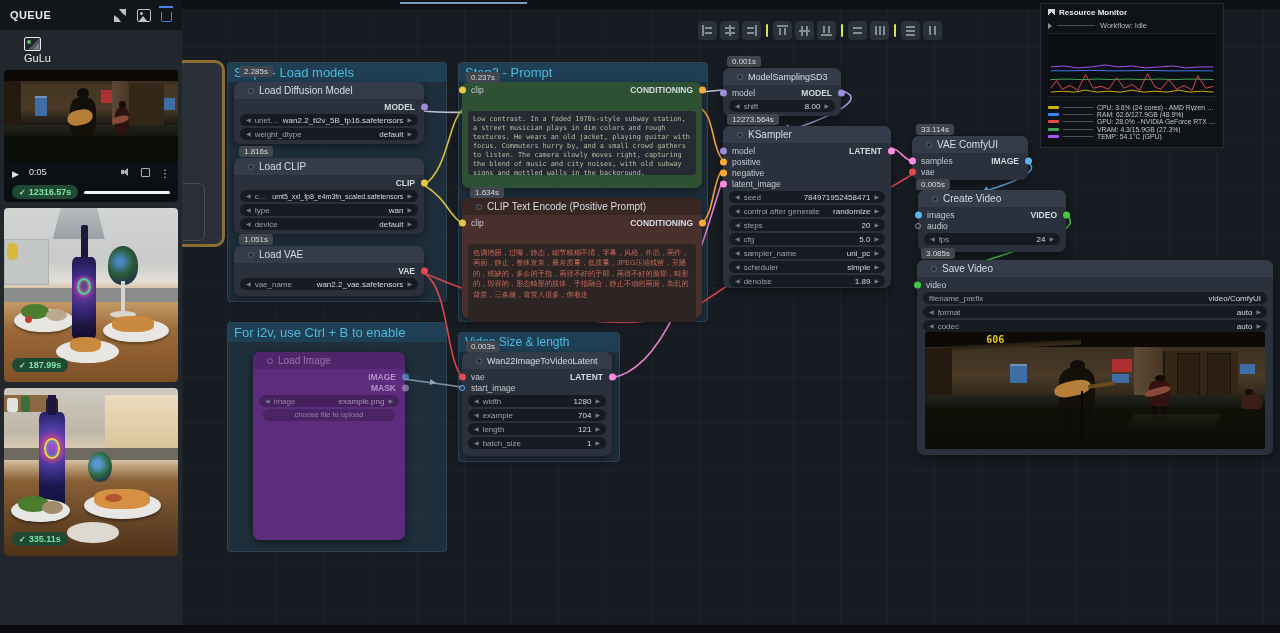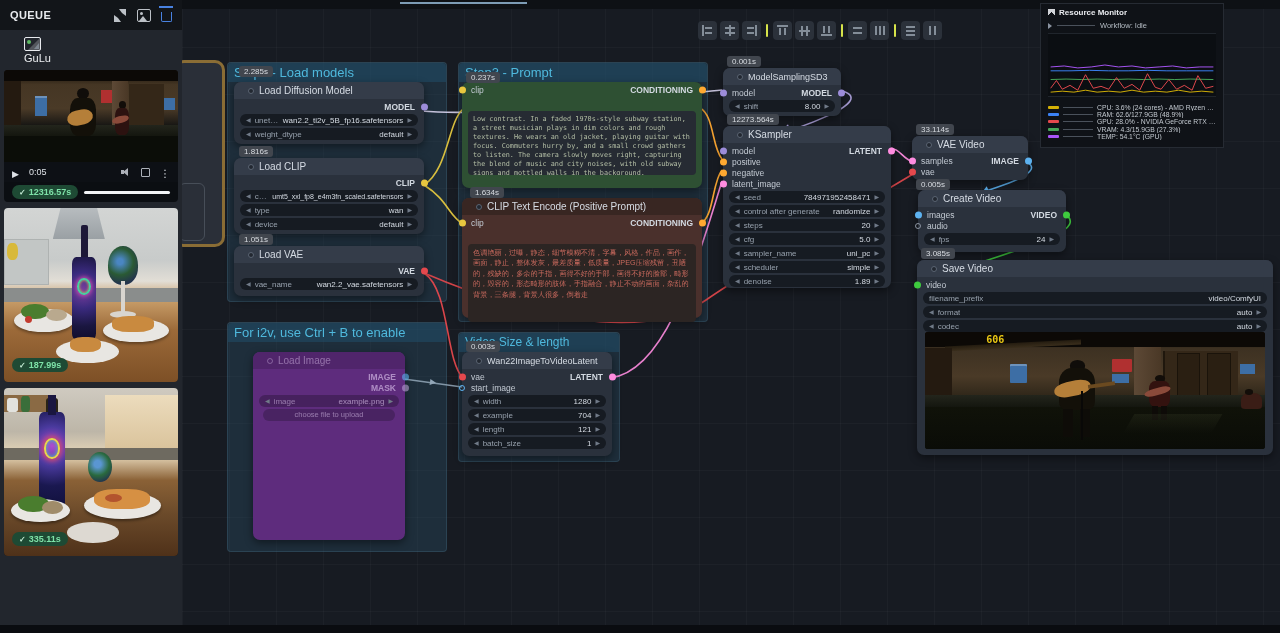--- a/index.html
+++ b/index.html
@@ -443,21 +443,21 @@
           <span class="wvalue">1.89</span>
           <span class="warr warr-r"></span>
         </div>
     </div>
   </div>
 
   <div class="badge" style="left:734px;top:124px">33.114s</div>
   <div class="node" style="left:730px;top:136px;width:116px;height:44px">
     <div class="node-title">
         <span class="tdot"></span>
-        <span>VAE Video</span>
+        <span>VAE ComfyUI</span>
       </div>
     <div class="node-body">
       <div class="srow">
           <i class="dot din c-lat"></i>
           <span>samples</span>
           <span class="out-label">IMAGE</span>
           <i class="dot dout c-img"></i>
         </div>
       <div class="srow">
           <i class="dot din c-vae"></i>

